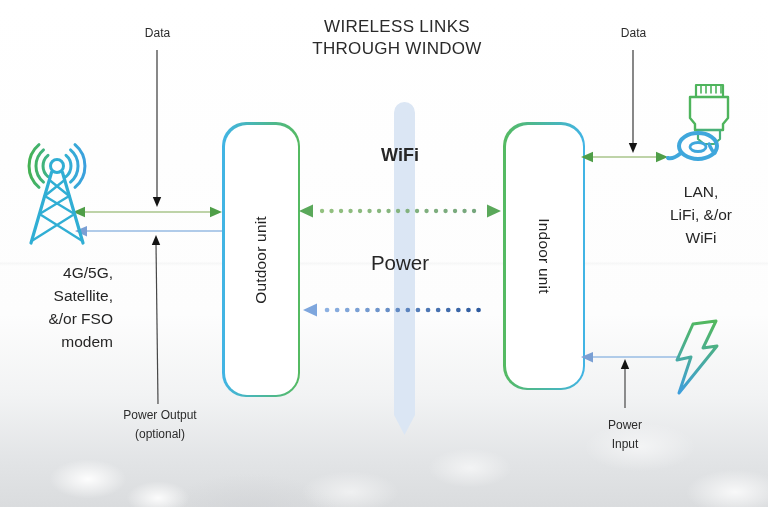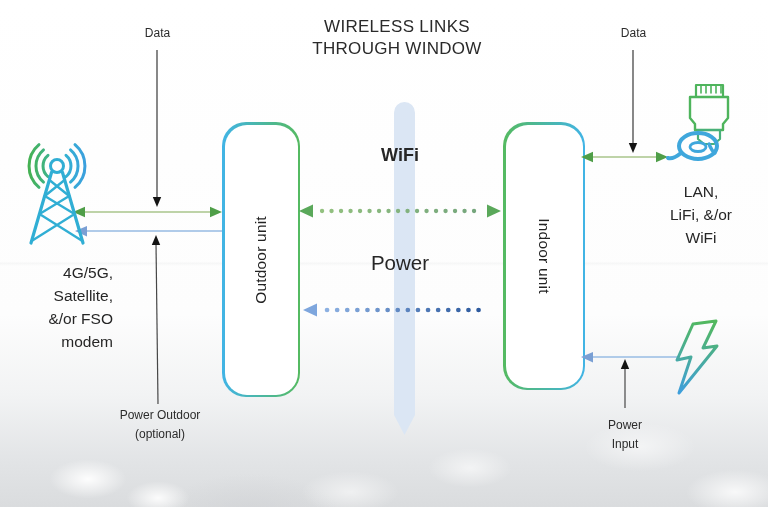--- a/index.html
+++ b/index.html
@@ -180,21 +180,21 @@
   <div class="abs txt small-label data-right">Data</div>
 
   <div class="abs txt modem-label prelines">4G/5G,
 Satellite,
 &amp;/or FSO
 modem</div>
   <div class="abs txt lan-label prelines">LAN,
 LiFi, &amp;/or
 WiFi</div>
 
-  <div class="abs txt small-label power-output prelines">Power Outdoor
+  <div class="abs txt small-label power-output prelines">Power Output
 (optional)</div>
   <div class="abs txt small-label power-input prelines">Power
 Input</div>
 
   <div class="abs txt lifi-label">WiFi</div>
   <div class="abs txt power-label">Power</div>
 
 </div>
 
 </body></html>

